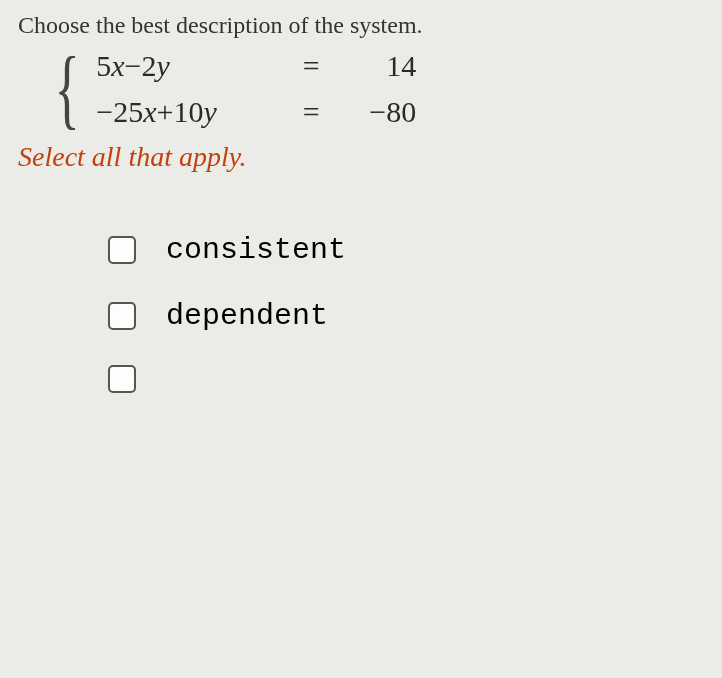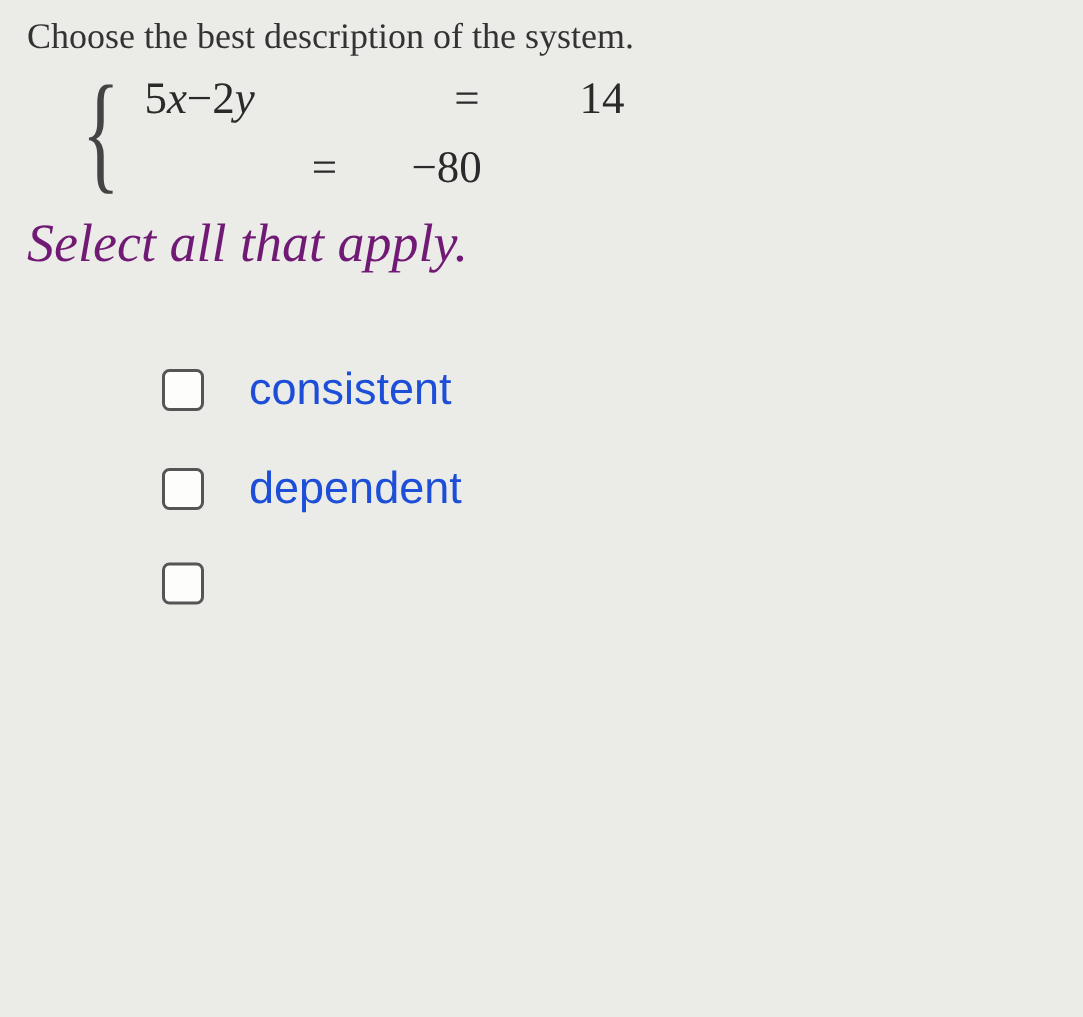--- a/index.html
+++ b/index.html
@@ -58,23 +58,23 @@
       min-width: 50px;
       text-align: center;
       font-style: normal;
     }
     .eq-rhs {
       min-width: 80px;
       text-align: right;
       font-style: normal;
     }
     .hint-text {
-      font-size: 36px;
+      font-size: 28px;
       font-style: italic;
-      color: #701a75;
+      color: #c2410c;
       margin-bottom: 60px;
     }
     .options {
       margin-left: 90px;
       display: flex;
       flex-direction: column;
       gap: 32px;
     }
     .option-row {
       display: flex;
@@ -85,38 +85,39 @@
       width: 28px;
       height: 28px;
       border: 2px solid #555;
       border-radius: 5px;
       background: #fdfdfc;
       cursor: pointer;
       flex-shrink: 0;
     }
     .option-label {
       font-size: 30px;
-      color: #1d4ed8;
-      font-family: Liberation Sans, sans-serif;
+      color: #000000;
+      font-family: Liberation Mono, monospace;
     }
   </style>
 </head>
 <body>
 
 <div class="question-text">Choose the best description of the system.</div>
 
 <div class="equation-system">
   <div class="brace">{</div>
   <div class="equations">
     <div class="equation-row">
       <span class="eq-lhs"><span class="num">5</span>x<span class="num">−2</span>y</span>
       <span class="eq-sign">=</span>
       <span class="eq-rhs">14</span>
     </div>
     <div class="equation-row">
+      <span class="eq-lhs"><span class="num">−25</span>x<span class="num">+10</span>y</span>
       <span class="eq-sign">=</span>
       <span class="eq-rhs">−80</span>
     </div>
   </div>
 </div>
 
 <div class="hint-text">Select all that apply.</div>
 
 <div class="options">
   <div class="option-row">

